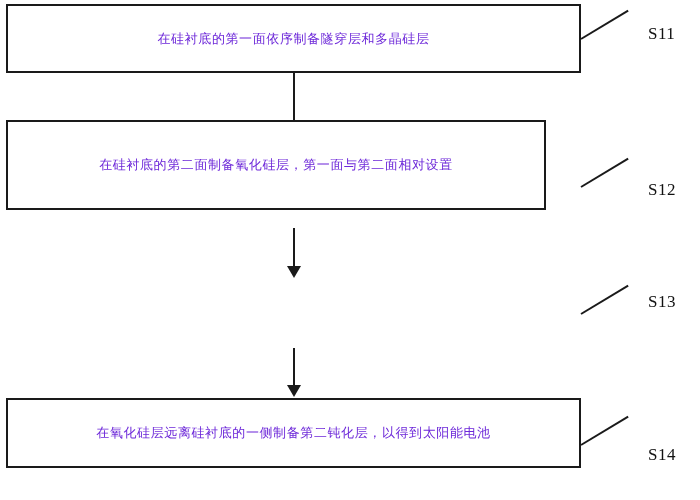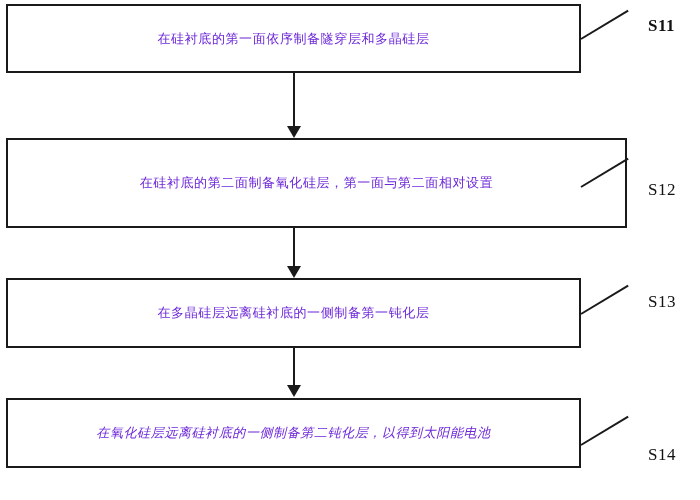--- a/index.html
+++ b/index.html
@@ -76,42 +76,39 @@
 </style>
 </head>
 <body>
 
 <div id="canvas">
 
   <div class="node" style="left:6px; top:4px; width:575px; height:69px;">
     <div class="node-text">在硅衬底的第一面依序制备隧穿层和多晶硅层</div>
   </div>
   <div class="leader" style="left:581px; top:38px; width:55px; transform:rotate(-31deg);"></div>
-  <div class="step-label" style="left:648px; top:16px;font-weight:bold;">S11</div>
+  <div class="step-label" style="left:648px; top:24px;">S11</div>
 
   <div class="connector" style="left:293px; top:73px; height:54px;"></div>
   <div class="arrowhead" style="left:287px; top:126px;"></div>
 
-  <div class="node" style="left:6px; top:138px; width:621px; height:90px;">
+  <div class="node" style="left:6px; top:120px; width:540px; height:90px;">
     <div class="node-text wrap2">在硅衬底的第二面制备氧化硅层，第一面与第二面相对设置</div>
   </div>
   <div class="leader" style="left:581px; top:186px; width:55px; transform:rotate(-31deg);"></div>
   <div class="step-label" style="left:648px; top:163px;margin-top:17px;">S12</div>
 
   <div class="connector" style="left:293px; top:228px; height:39px;"></div>
   <div class="arrowhead" style="left:287px; top:266px;"></div>
 
-  <div class="node" style="left:6px; top:278px; width:575px; height:70px;">
-    <div class="node-text">在多晶硅层远离硅衬底的一侧制备第一钝化层</div>
-  </div>
   <div class="leader" style="left:581px; top:313px; width:55px; transform:rotate(-31deg);"></div>
   <div class="step-label" style="left:648px; top:292px;">S13</div>
 
   <div class="connector" style="left:293px; top:348px; height:38px;"></div>
   <div class="arrowhead" style="left:287px; top:385px;"></div>
 
-  <div class="node" style="left:6px; top:398px; width:575px; height:70px;font-style:italic;">
+  <div class="node" style="left:6px; top:398px; width:575px; height:70px;">
     <div class="node-text wrap2">在氧化硅层远离硅衬底的一侧制备第二钝化层，以得到太阳能电池</div>
   </div>
   <div class="leader" style="left:581px; top:444px; width:55px; transform:rotate(-31deg);"></div>
   <div class="step-label" style="left:648px; top:445px;">S14</div>
 
 </div>
 
 </body></html>

